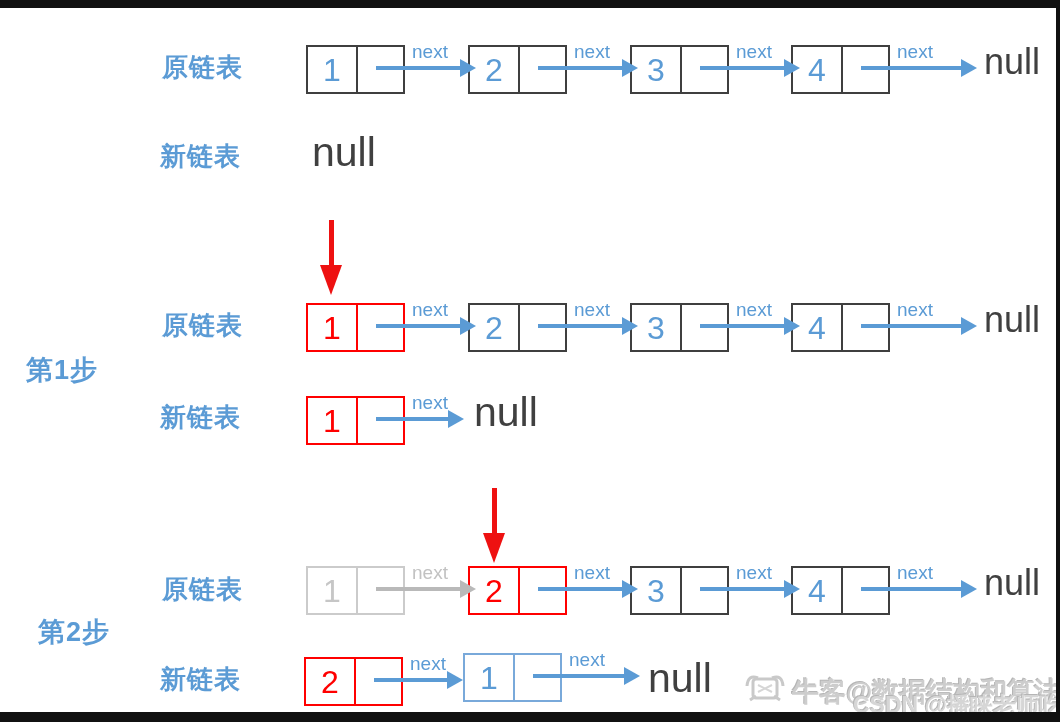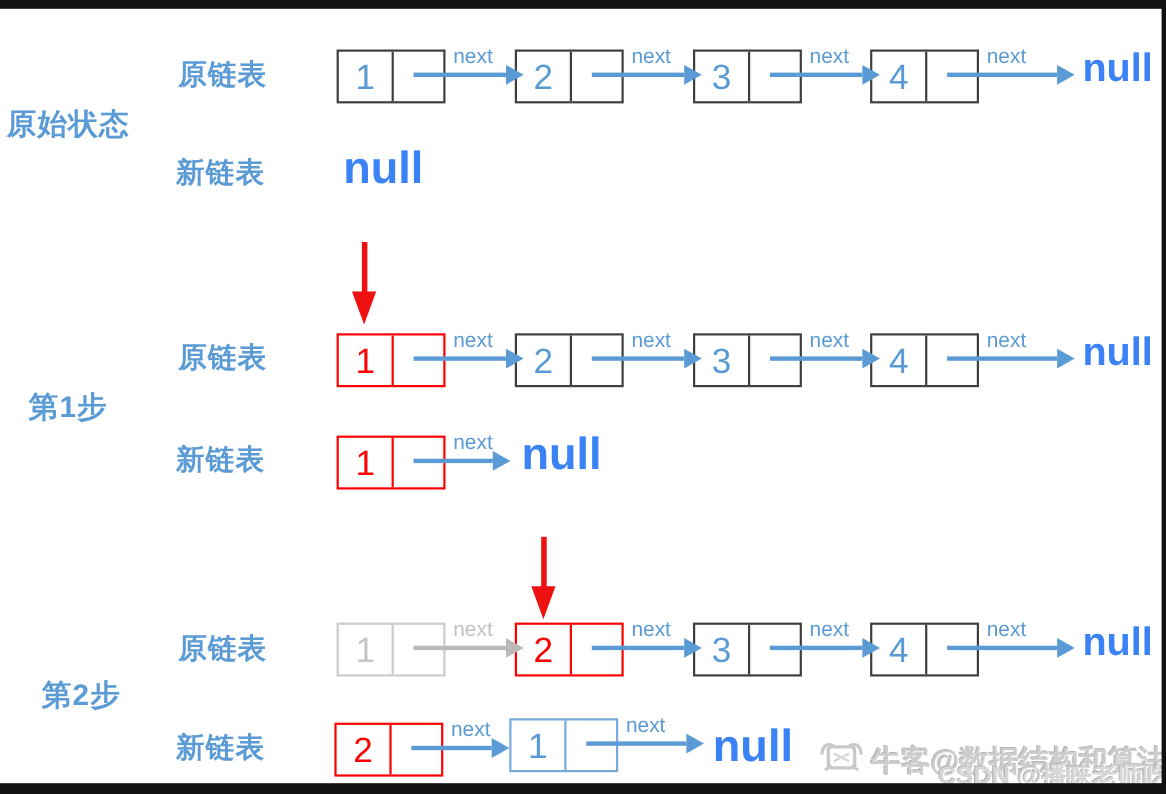--- a/index.html
+++ b/index.html
@@ -13,22 +13,22 @@
   .bar-bottom { left:0; top:712px; width:1060px; height:10px; }
   .bar-right  { right:0; top:0; width:4px; height:722px; }
 
   
   .cn-label {
     position:absolute; color:#5B9BD5; font-weight:bold;
     font-size:26px; line-height:1.1; letter-spacing:1px; white-space:nowrap;
   }
   .section-label { font-size:27px; }
   .null-text {
-    position:absolute; color:#3b82f6; font-size:36px; line-height:1;
-    font-weight:bold; white-space:nowrap;
+    position:absolute; color:#404040; font-size:36px; line-height:1;
+    font-weight:normal; white-space:nowrap;
   }
   .null-big { font-size:41px; }
   .next-label {
     position:absolute; color:#5B9BD5; font-size:19px; line-height:1; white-space:nowrap;
   }
   .next-label.gray { color:#C2C2C2; }
 
   
   .node {
     position:absolute; width:99px; height:49px; display:flex;
@@ -71,21 +71,20 @@
   }
   .wm-niuke { font-size:27px; }
   .wm-csdn  { font-size:23px; color:#D6D6D6; }
   .wm-logo  { position:absolute; }
 </style>
 </head>
 <body>
 
 <div class="canvas">
 
-  <div class="cn-label section-label" style="left:6px;top:99px">原始状态</div>
   <div class="cn-label" style="left:162px;top:53px">原链表</div>
   <div class="cn-label" style="left:160px;top:142px">新链表</div>
 
   <div class="node dark" style="left:306px;top:45px">
     <div class="val">1</div>
     <div class="ptr"></div>
   </div>
   <div class="node dark" style="left:468px;top:45px">
     <div class="val">2</div>
     <div class="ptr"></div>

